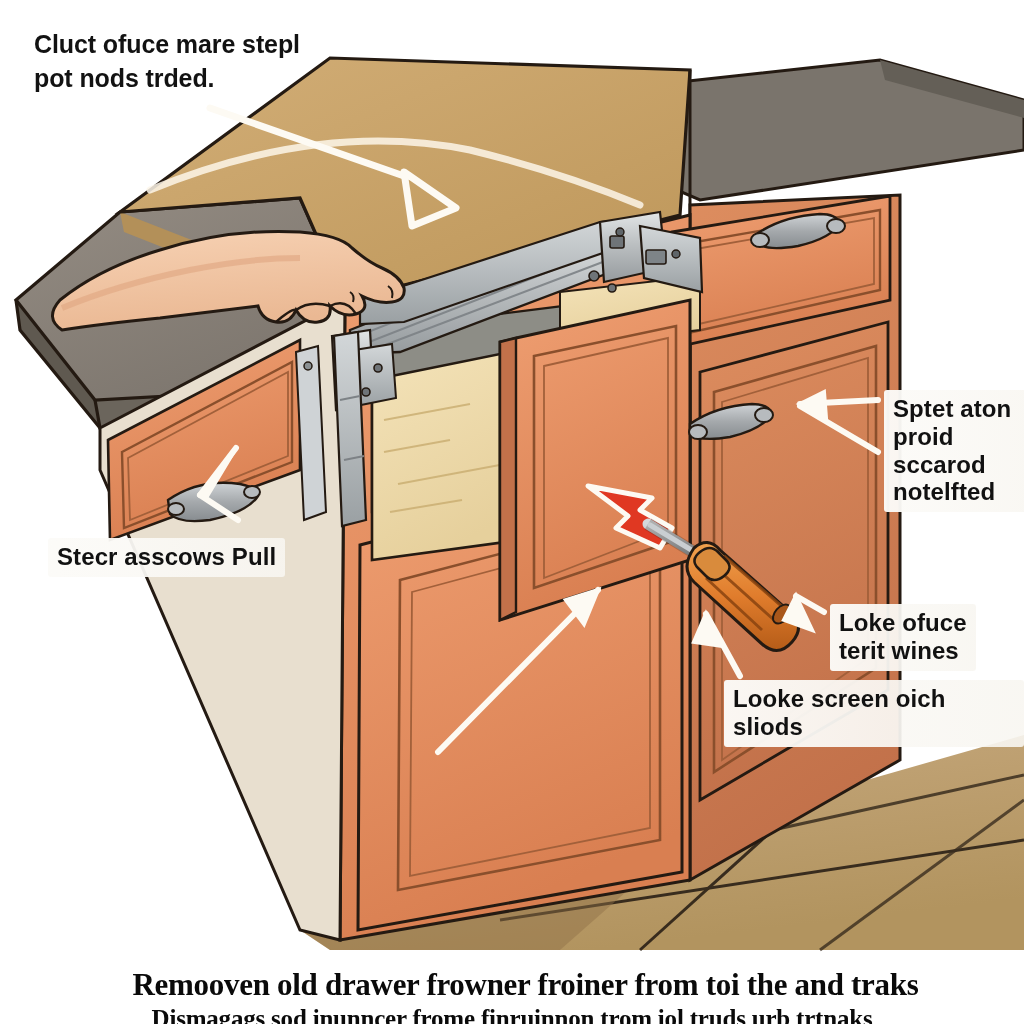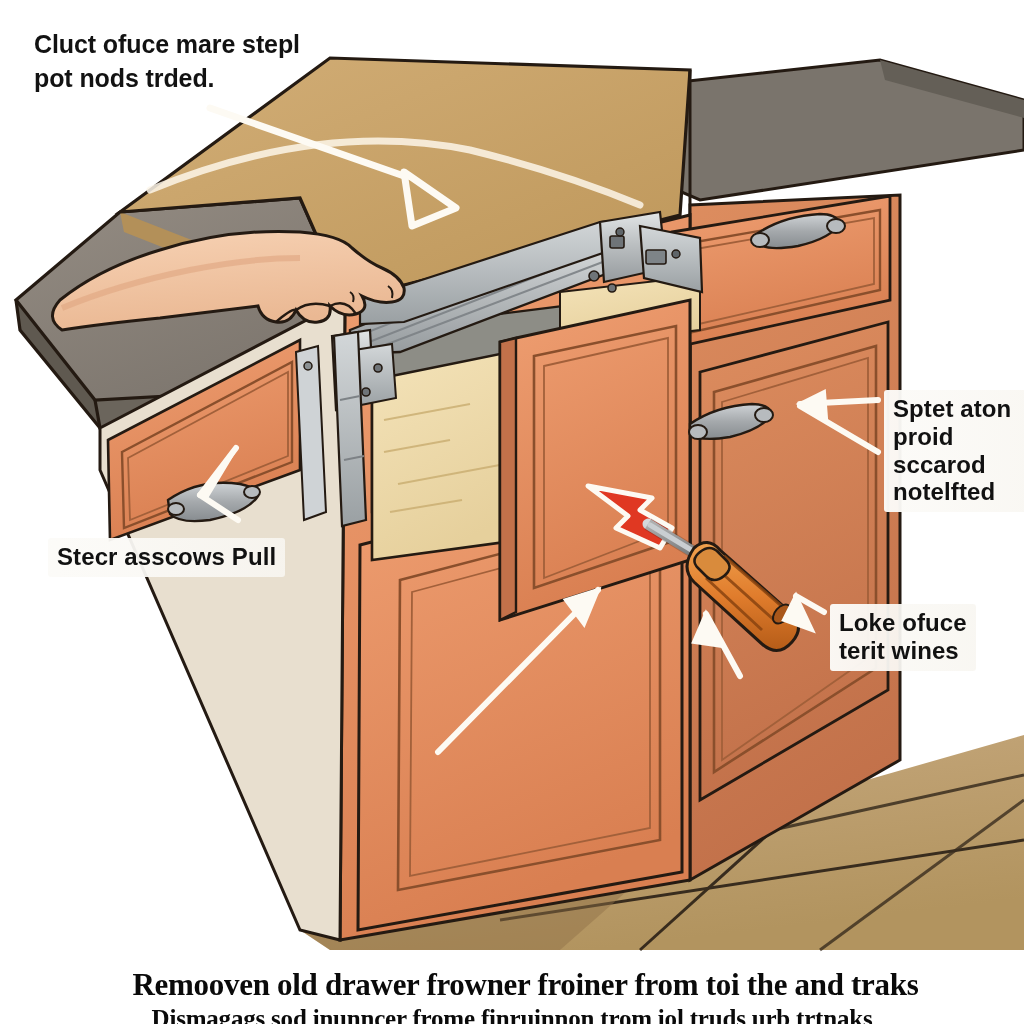--- a/index.html
+++ b/index.html
@@ -323,19 +323,20 @@
 
   <div class="callout" id="cap-left">Stecr asscows  Pull</div>
 
   <div class="callout" id="cap-right-top">Sptet aton
 proid sccarod
 notelfted</div>
 
   <div class="callout" id="cap-right-mid">Loke ofuce
 terit wines</div>
 
+  <div class="callout" id="cap-right-bot">Looke screen oich sliods</div>
 
   <div id="caption">
     <span class="l1">Remooven old drawer frowner froiner from toi the and traks</span>
     <span class="l2">Dismagags sod inunncer frome finruinnon trom iol truds urb trtnaks</span>
   </div>
 
 </div>
 
 </body></html>

